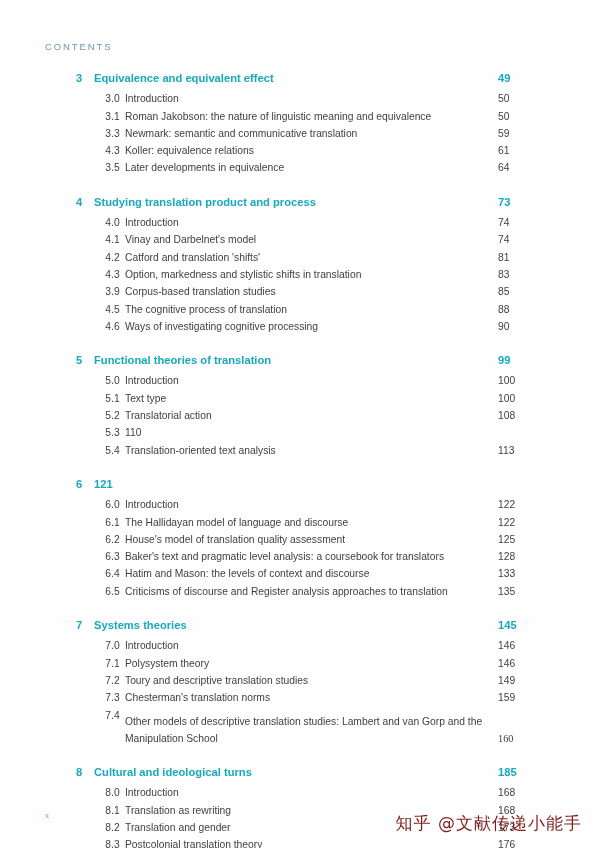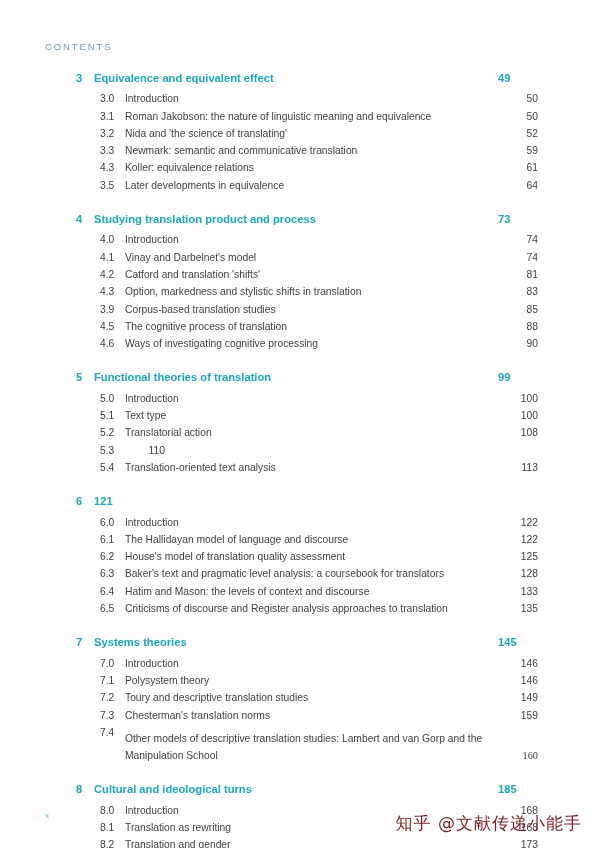--- a/index.html
+++ b/index.html
@@ -75,32 +75,31 @@
 
   
   .section-row {
     font-size: 10.3px;
     color: #3f3f3f;
     font-weight: 400;
   }
   .section-row .num {
     width: 49px;
     flex: 0 0 49px;
-    text-align: left;
+    text-align: center;
     padding-left: 24px;
     box-sizing: border-box;
     color: #3f3f3f;
   }
   .section-row .title {
     flex: 1 1 auto;
     padding-right: 8px;
   }
   .section-row .pg {
     flex: 0 0 40px;
-    text-align: right;
     color: #3f3f3f;
   }
 
   
   .section-row.wrapped {
     position: relative;
   }
   .section-row.wrapped .title {
     max-width: 392px;
     margin-top: 6px;
@@ -149,25 +148,20 @@
           <span class="num">3.0</span>
           <span class="title">Introduction</span>
           <span class="pg">50</span>
         </div>
         <div class="row section-row">
           <span class="num">3.1</span>
           <span class="title">Roman Jakobson: the nature of linguistic meaning and equivalence</span>
           <span class="pg">50</span>
         </div>
         <div class="row section-row">
-          <span class="num">3.2</span>
-          <span class="title">Nida and 'the science of translating'</span>
-          <span class="pg">52</span>
-        </div>
-        <div class="row section-row">
           <span class="num">3.3</span>
           <span class="title">Newmark: semantic and communicative translation</span>
           <span class="pg">59</span>
         </div>
         <div class="row section-row">
           <span class="num">4.3</span>
           <span class="title">Koller: equivalence relations</span>
           <span class="pg">61</span>
         </div>
         <div class="row section-row">

